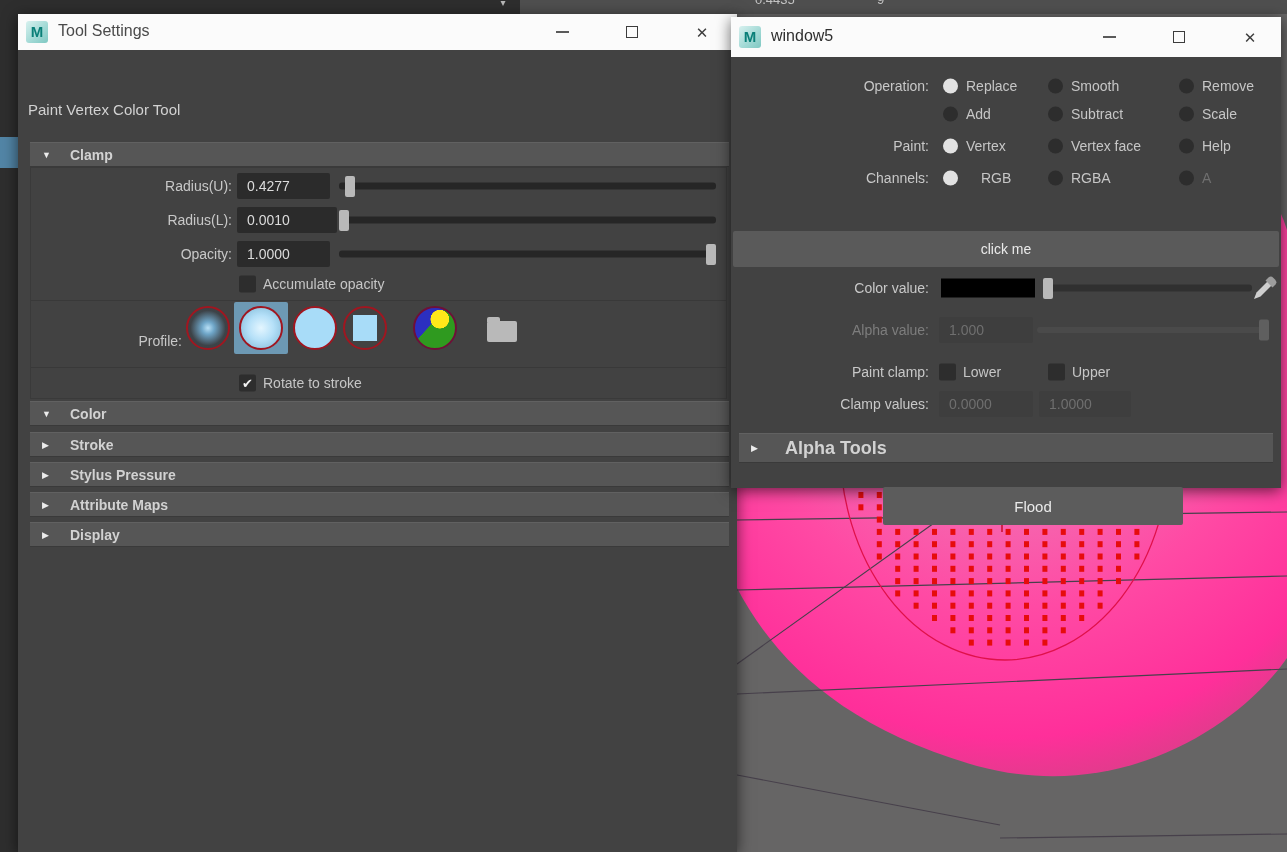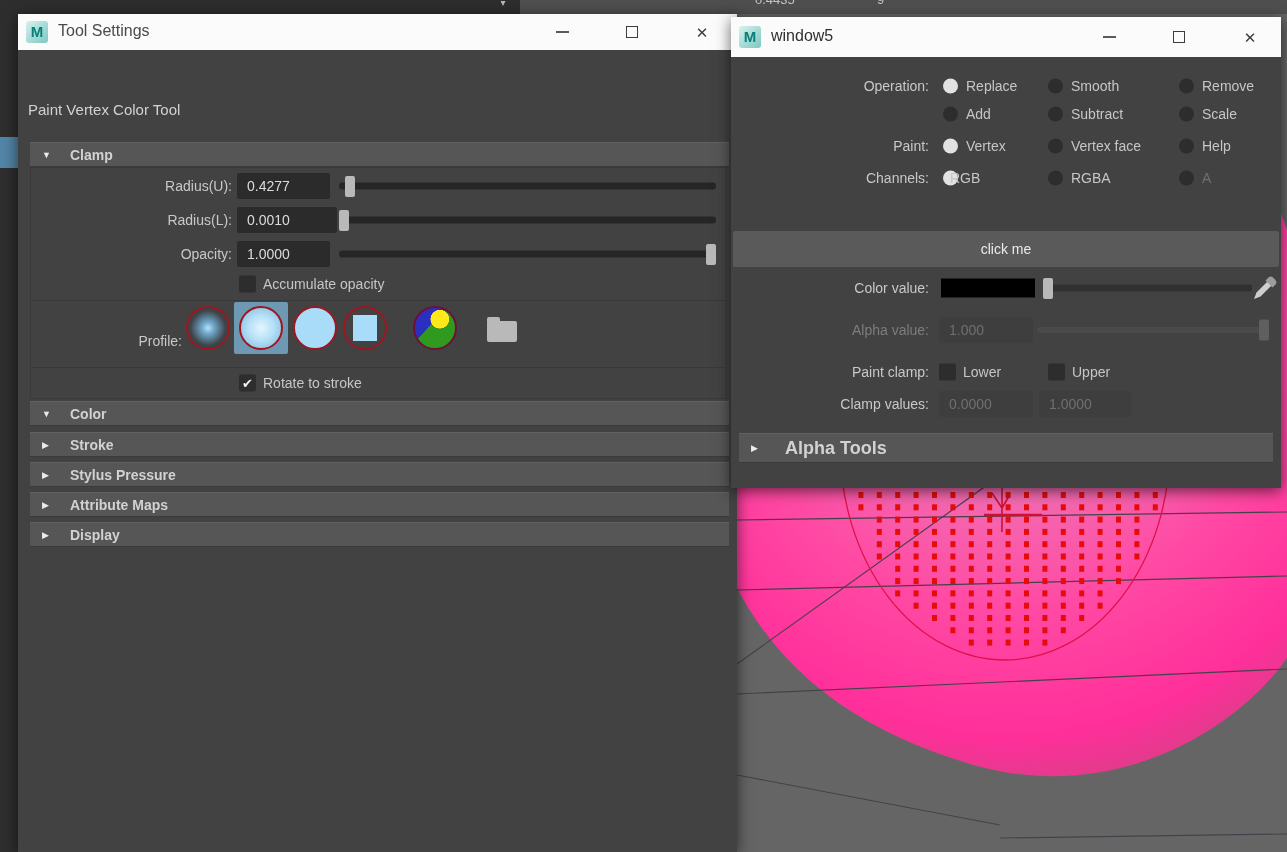--- a/index.html
+++ b/index.html
@@ -408,21 +408,21 @@
     <div class="lbl" style="left:0;top:89px;width:198px">Paint:</div>
     <div class="radio on" style="left:212px;top:89px"></div>
     <div class="rlbl" style="left:235px;top:89px">Vertex</div>
     <div class="radio" style="left:317px;top:89px"></div>
     <div class="rlbl" style="left:340px;top:89px">Vertex face</div>
     <div class="radio" style="left:448px;top:89px"></div>
     <div class="rlbl" style="left:471px;top:89px">Help</div>
 
     <div class="lbl" style="left:0;top:121px;width:198px">Channels:</div>
     <div class="radio on" style="left:212px;top:121px"></div>
-    <div class="rlbl" style="left:219px;top:121px">RGB</div>
+    <div class="rlbl" style="left:250px;top:121px">RGB</div>
     <div class="radio" style="left:317px;top:121px"></div>
     <div class="rlbl" style="left:340px;top:121px">RGBA</div>
     <div class="radio" style="left:448px;top:121px"></div>
     <div class="rlbl dim" style="left:471px;top:121px">A</div>
 
     <div class="btn" style="left:2px;top:174px;width:546px;height:36px;background:#5a5a5a">click me</div>
 
     <div class="lbl" style="left:0;top:231px;width:198px">Color value:</div>
     <div id="w5-swatch" style="left: 210px; top: 231px; background: rgb(0, 0, 0);"></div>
     <div class="track" style="left:312px;top:231px;width:209px;background:#303030">
@@ -451,14 +451,15 @@
 
     <div class="lbl" style="left:0;top:347px;width:198px">Clamp values:</div>
     <div class="inp dis" style="left:208px;top:347px;width:94px">0.0000</div>
     <div class="inp dis" style="left:308px;top:347px;width:92px">1.0000</div>
 
     <div class="hdr" style="left:8px;top:376px;width:534px;height:30px">
       <span class="arrow">▶</span>
       <span class="hlbl" style="left:46px;font-size:18px">Alpha Tools</span>
     </div>
 
+    <div class="btn" style="left:152px;top:430px;width:300px;height:38px;font-size:15px">Flood</div>
   </div>
 </div>
 
 </body></html>

